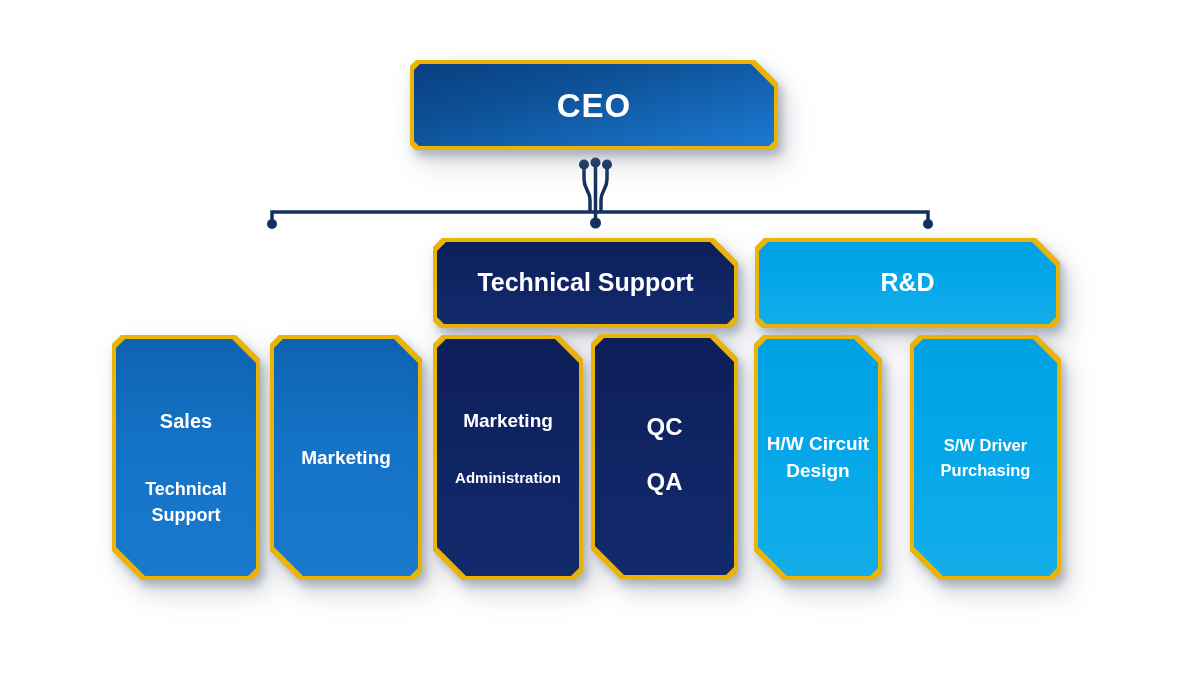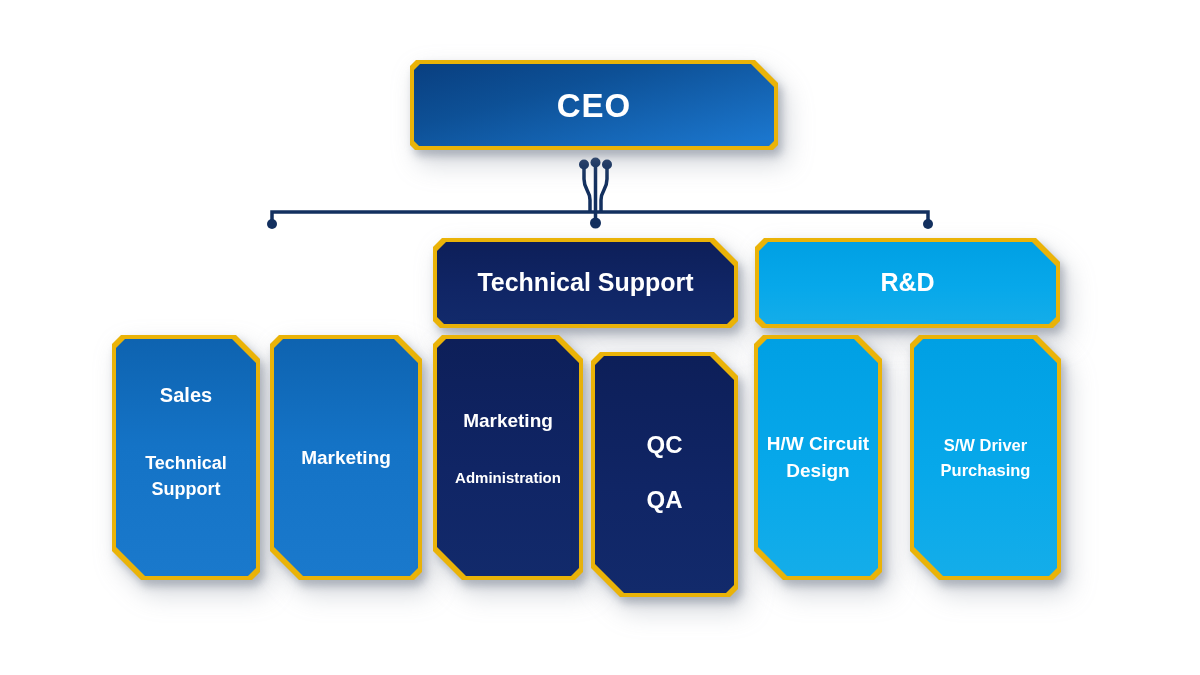--- a/index.html
+++ b/index.html
@@ -37,33 +37,33 @@
   .fill-cyan  { background: linear-gradient(180deg, #00a0e4 0%, #07a8ea 55%, #14ade9 100%); }
 
   
   .pos-ceo  { left:410px; top:60px;  width:368px; height:90px; }
   .pos-h0   { left:112px; top:238px; width:308px; height:90px; }
   .pos-h1   { left:433px; top:238px; width:305px; height:90px; }
   .pos-h2   { left:755px; top:238px; width:305px; height:90px; }
   .pos-c0   { left:112px; top:335px; width:148px; height:245px; }
   .pos-c1   { left:270px; top:335px; width:152px; height:245px; }
   .pos-c2   { left:433px; top:335px; width:150px; height:245px; }
-  .pos-c3   { left:591px; top:352px; width:147px; height:245px; }
+  .pos-c3   { left:591px; top:334px; width:147px; height:245px; }
   .pos-c4   { left:754px; top:335px; width:128px; height:245px; }
   .pos-c5   { left:910px; top:335px; width:151px; height:245px; }
 
   
   .ceo-label    { font-size:33px; letter-spacing:1px; line-height:1; }
   .pos-ceo .shape-inner { justify-content:center; }
   .head-label   { font-size:25px; line-height:1.1; }
   .pos-h0 .shape-inner, .pos-h1 .shape-inner, .pos-h2 .shape-inner { justify-content:center; }
 
   .sub-label { line-height:1.45; }
   
-  .pos-c0 .shape-inner { padding-top:42px; }
+  .pos-c0 .shape-inner { padding-top:68px; }
   .pos-c0 .l0 { font-size:20px; }
   .pos-c0 .l1 { font-size:18px; margin-top:40px; max-width:122px; }
   
   .pos-c1 .shape-inner { justify-content:center; }
   .pos-c1 .l0 { font-size:19px; }
   
   .pos-c2 .shape-inner { padding-top:68px; }
   .pos-c2 .l0 { font-size:19px; }
   .pos-c2 .l1 { font-size:15px; margin-top:32px; }
   

